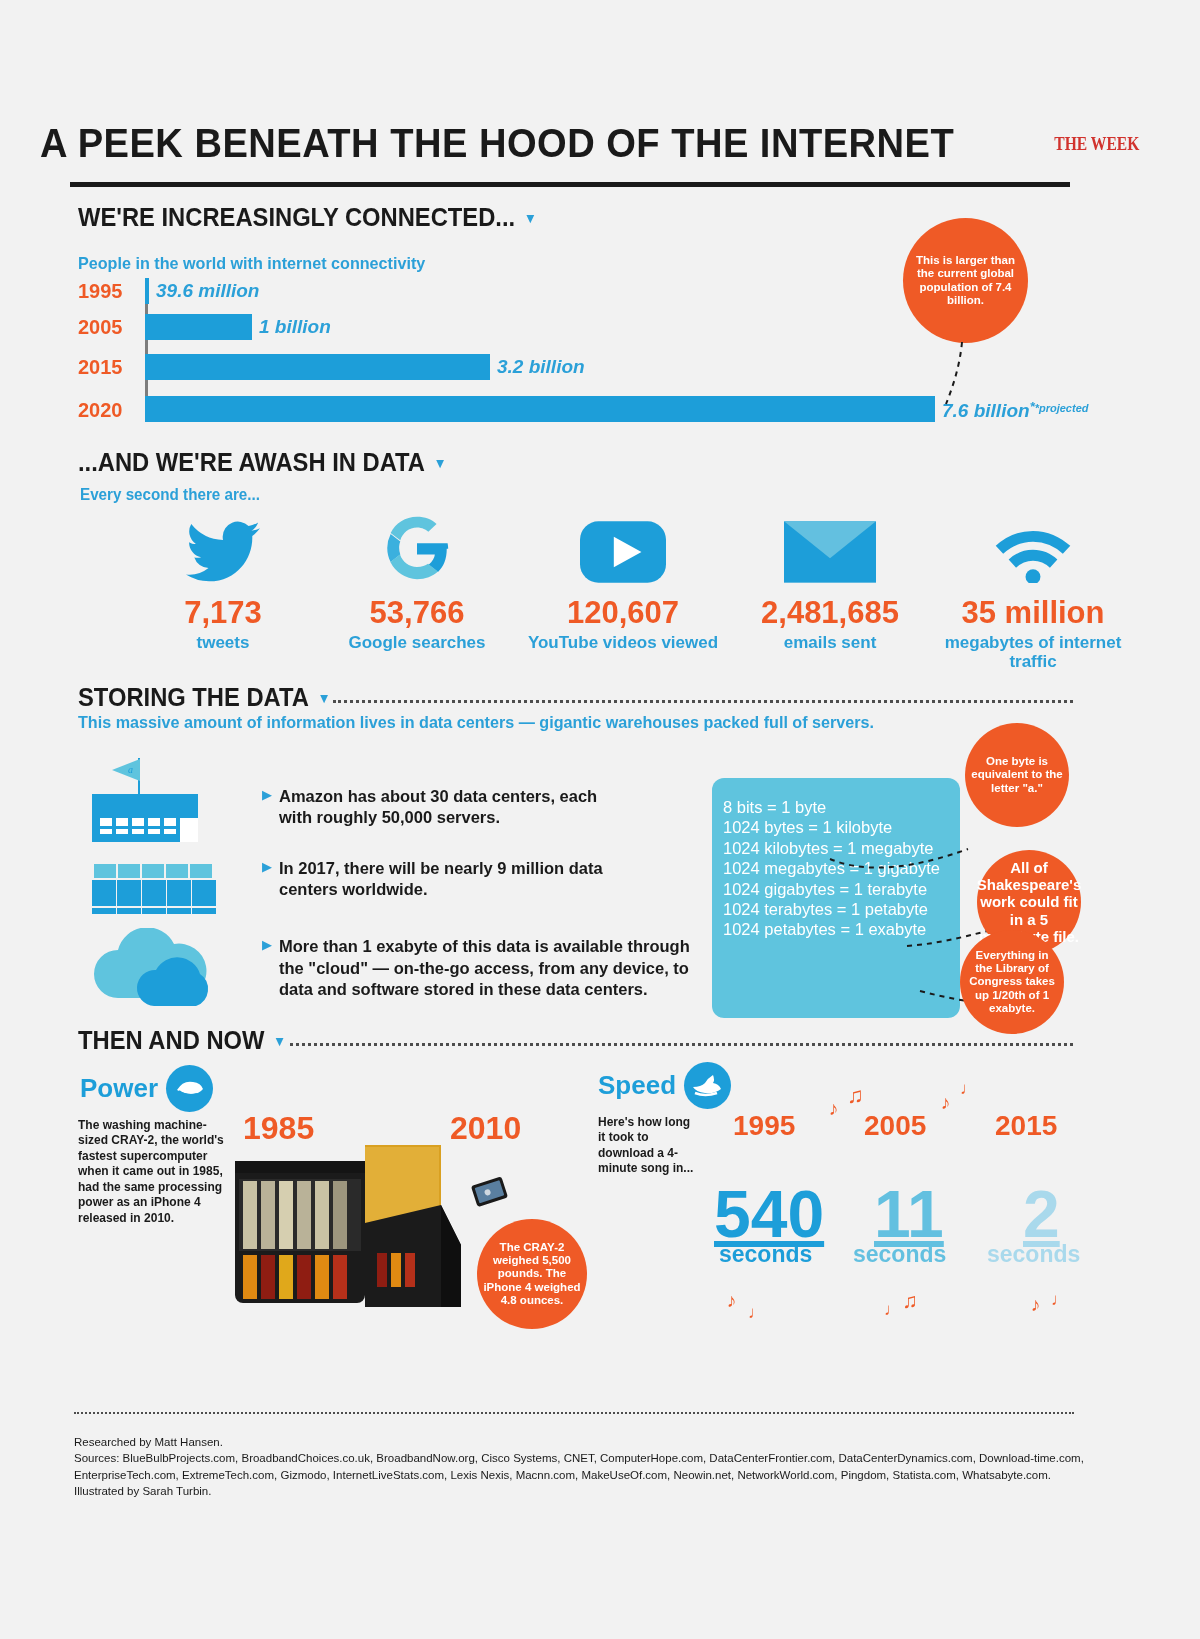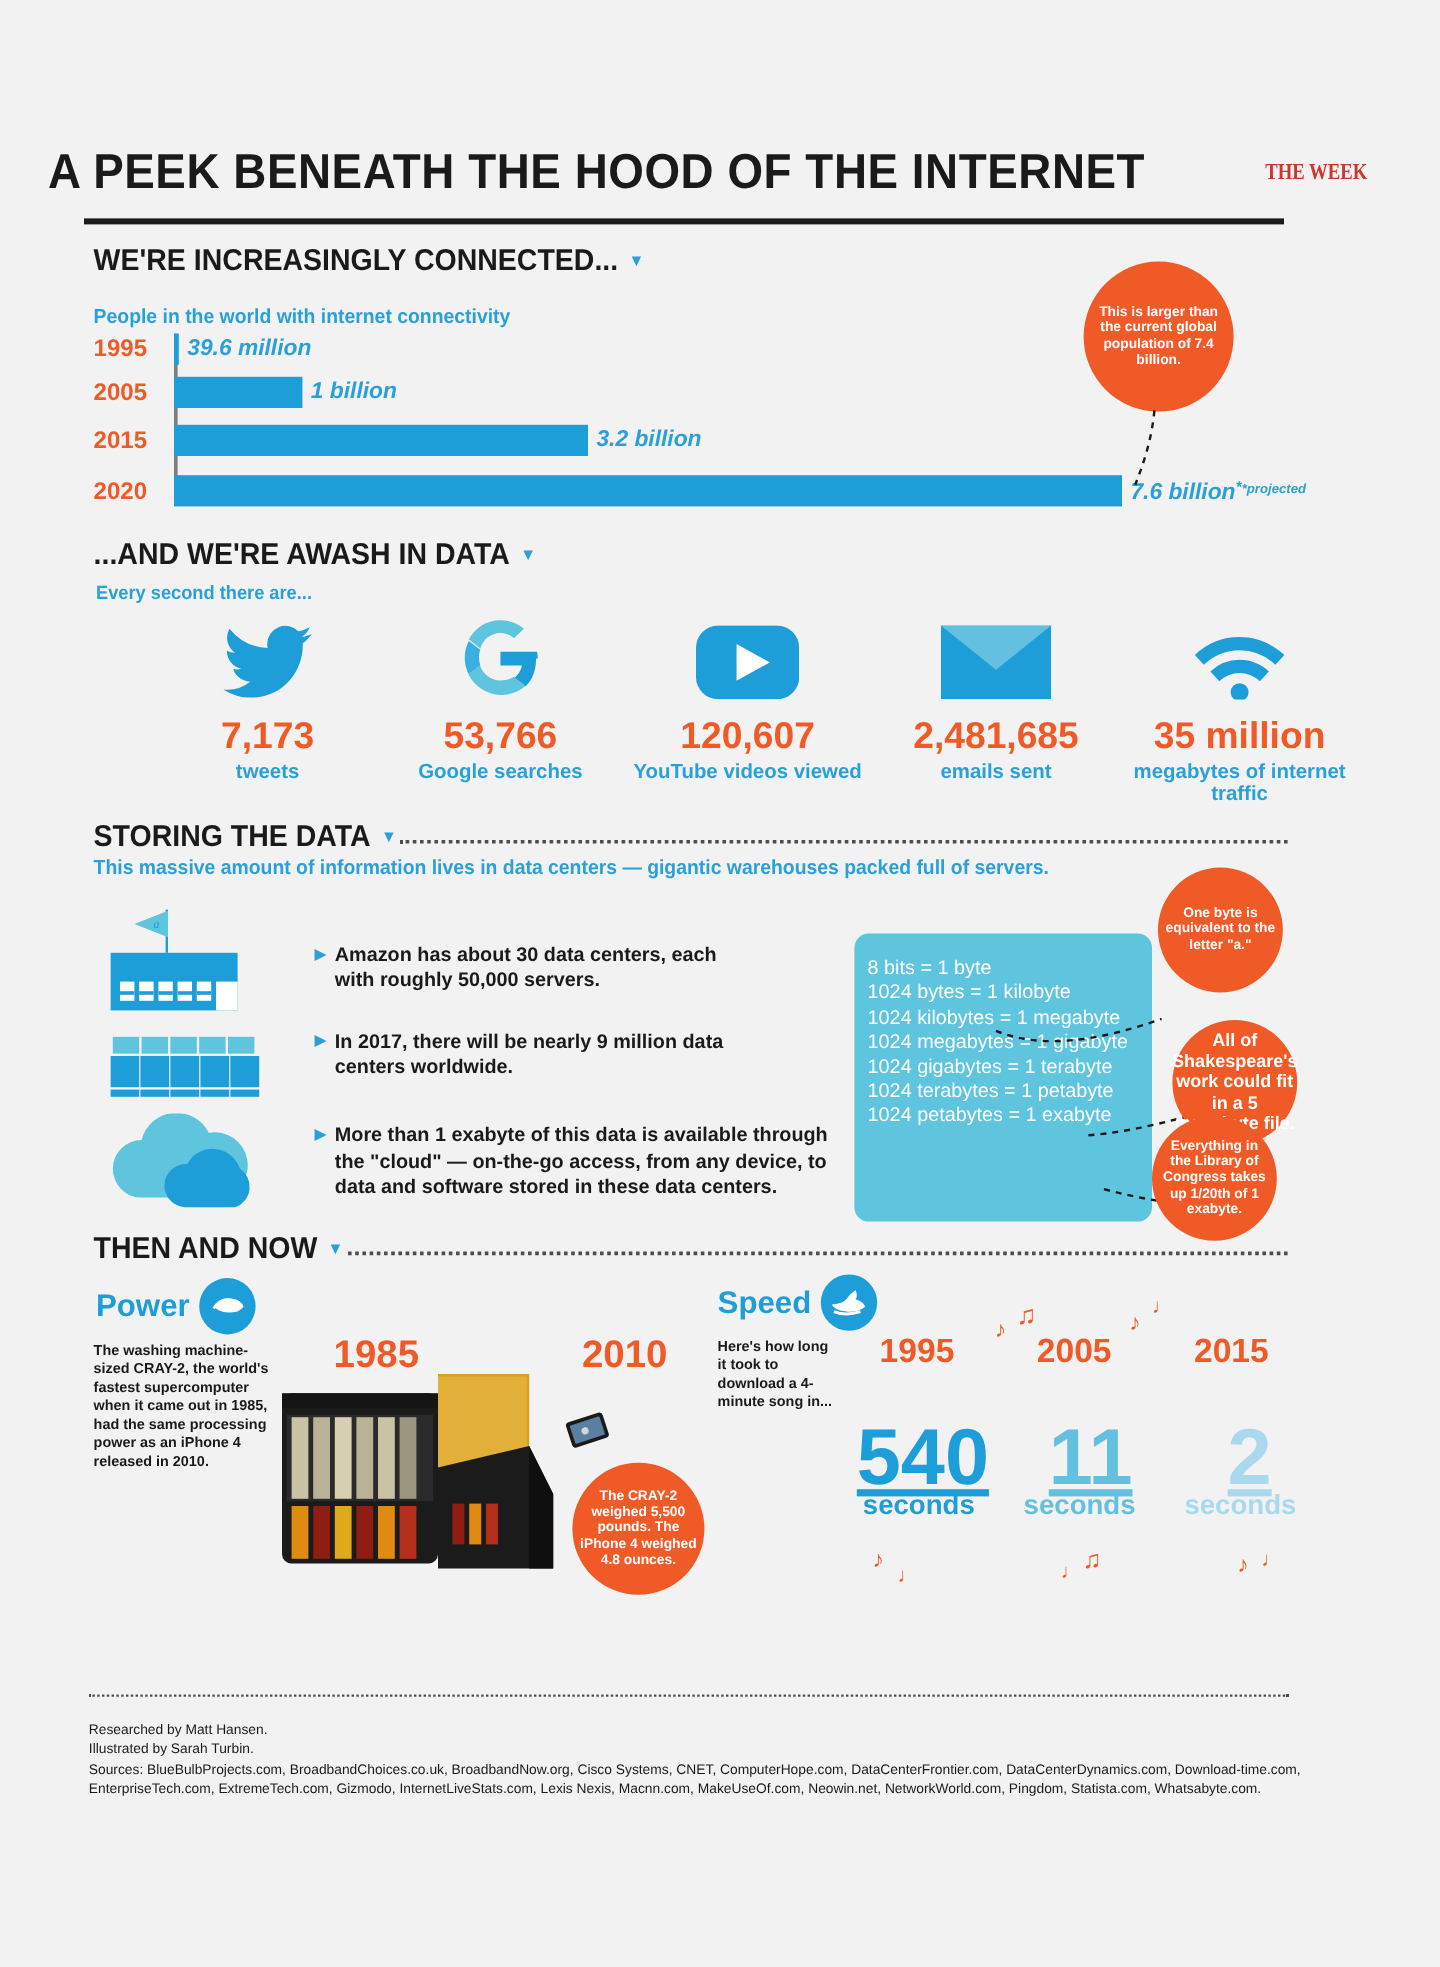--- a/index.html
+++ b/index.html
@@ -71,21 +71,21 @@
   }
   .persp h3{margin:0;font-size:25px;font-weight:bold;line-height:1.02;letter-spacing:-.3px;}
   .persp ul{margin:7px 0 0 0;padding:0;list-style:none;}
   .persp li{font-size:16.5px;line-height:1.235;white-space:nowrap;}
 
   
   .pill{display:inline-flex;align-items:center;}
   .pill .word{font-size:26px;font-weight:bold;color:#1d9ed9;}
   .pill .badge{width:47px;height:47px;border-radius:50%;background:#1d9ed9;margin-left:8px;display:flex;align-items:center;justify-content:center;}
   .body-txt{font-size:12px;font-weight:bold;line-height:1.29;color:#1a1a1a;}
-  .yr{color:#ef5a26;font-size:32px;font-weight:bold;margin-left:35px;}
+  .yr{color:#ef5a26;font-size:32px;font-weight:bold;}
   .spd-yr{color:#ef5a26;font-size:28px;font-weight:bold;}
   .spd-num{font-size:66px;font-weight:bold;line-height:.92;text-decoration:underline;}
   .spd-lbl{font-size:23px;font-weight:bold;line-height:1;}
 
   
   .footer{position:absolute;left:74px;top:1434px;width:1010px;font-size:11.5px;line-height:1.42;color:#1a1a1a;}
 </style>
 </head>
 <body>
 
@@ -391,17 +391,17 @@
   <div style="position:absolute;left:727px;top:1290px;color:#ef5a26;font-size:19px;">♪</div>
   <div style="position:absolute;left:748px;top:1303px;color:#ef5a26;font-size:17px;">♩</div>
   <div style="position:absolute;left:884px;top:1300px;color:#ef5a26;font-size:17px;">♩</div>
   <div style="position:absolute;left:902px;top:1289px;color:#ef5a26;font-size:21px;">♫</div>
   <div style="position:absolute;left:1031px;top:1294px;color:#ef5a26;font-size:19px;">♪</div>
   <div style="position:absolute;left:1051px;top:1290px;color:#ef5a26;font-size:17px;">♩</div>
 
   <div class="dots" style="left:74px;top:1412px;width:1000px;border-top:2px dotted #4d4d4d;"></div>
   <div class="footer">
     <div>Researched by Matt Hansen.</div>
+    <div><span>Sources: </span><span>BlueBulbProjects.com, BroadbandChoices.co.uk, BroadbandNow.org, Cisco Systems, CNET, ComputerHope.com, DataCenterFrontier.com, DataCenterDynamics.com, Download-time.com, EnterpriseTech.com, ExtremeTech.com, Gizmodo, InternetLiveStats.com, Lexis Nexis, Macnn.com, MakeUseOf.com, Neowin.net, NetworkWorld.com, Pingdom, Statista.com, Whatsabyte.com.</span></div>
     <div>Illustrated by Sarah Turbin.</div>
-    <div><span>Sources: </span><span>BlueBulbProjects.com, BroadbandChoices.co.uk, BroadbandNow.org, Cisco Systems, CNET, ComputerHope.com, DataCenterFrontier.com, DataCenterDynamics.com, Download-time.com, EnterpriseTech.com, ExtremeTech.com, Gizmodo, InternetLiveStats.com, Lexis Nexis, Macnn.com, MakeUseOf.com, Neowin.net, NetworkWorld.com, Pingdom, Statista.com, Whatsabyte.com.</span></div>
   </div>
 
 </div>
 
 </body></html>

